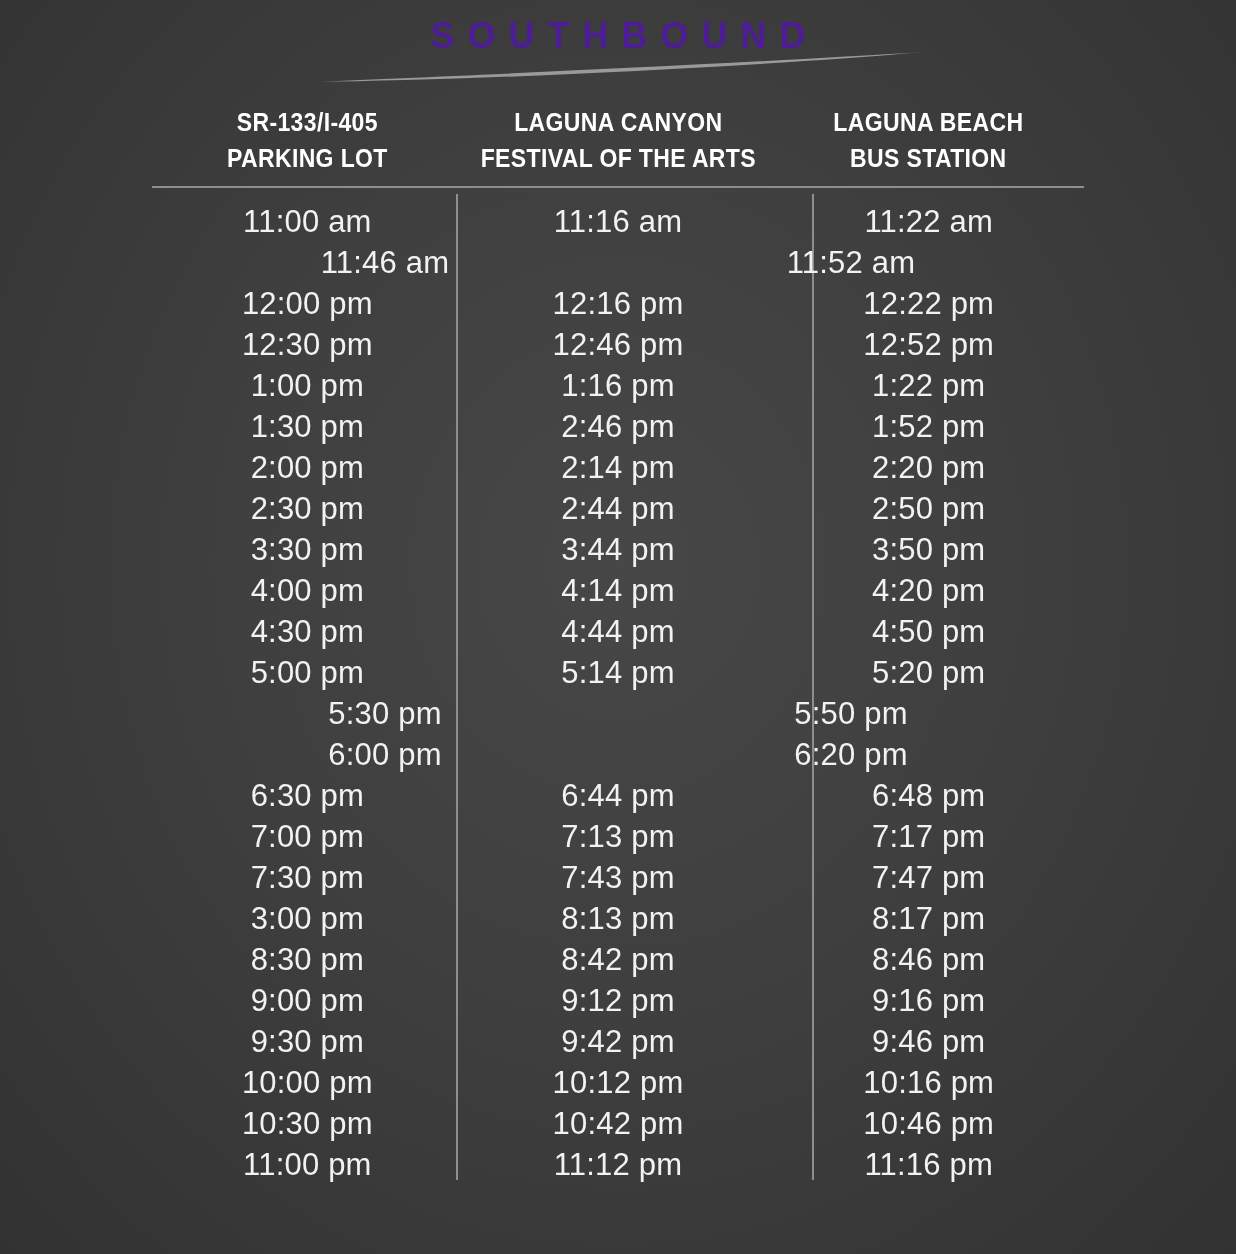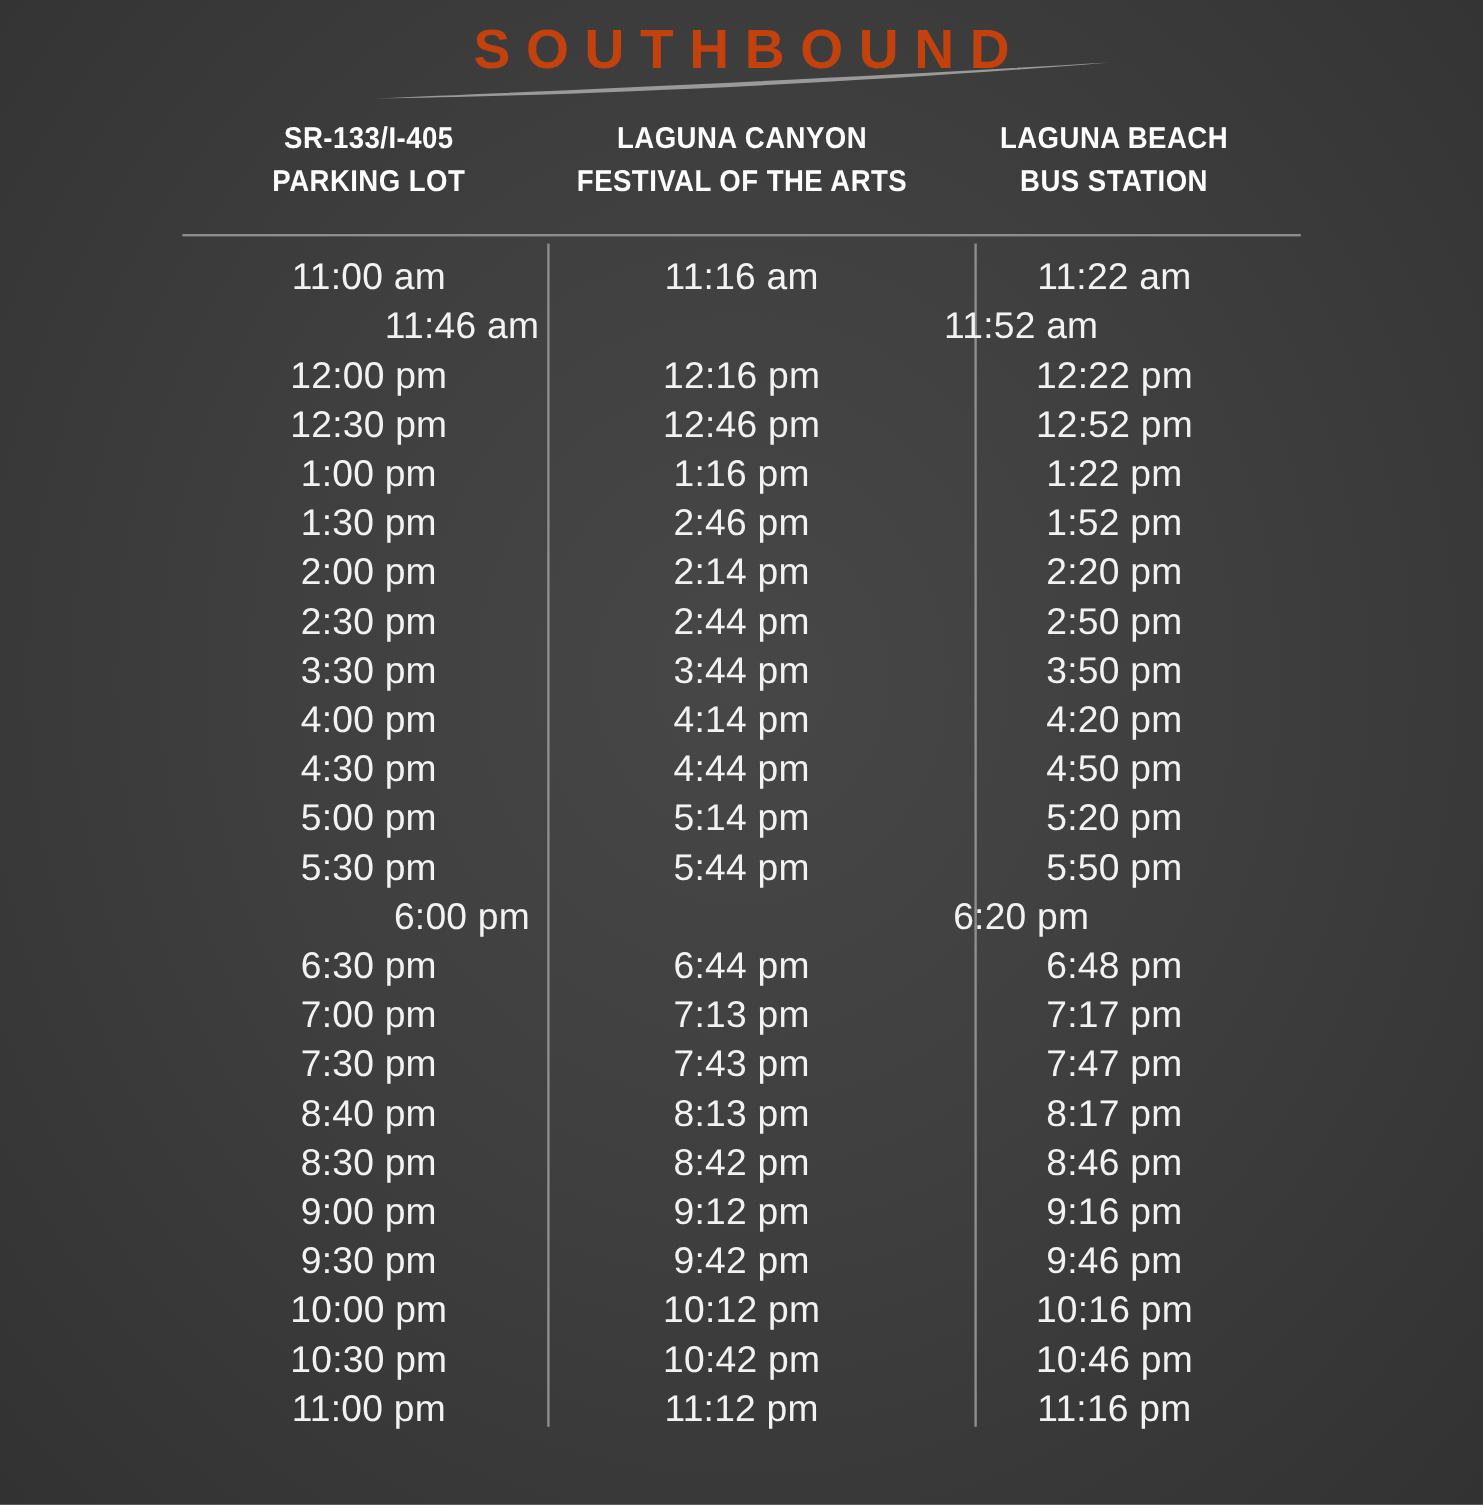--- a/index.html
+++ b/index.html
@@ -26,44 +26,44 @@
 
   
   .title-block {
     position: relative;
     padding-top: 16px;
     text-align: center;
   }
   .title {
     font-family: "Liberation Sans", sans-serif;
     font-weight: bold;
-    font-size: 46px;
+    font-size: 36px;
     letter-spacing: 13px;
     text-indent: 13px;
-    color: #c2410c;
+    color: #4c1d95;
     line-height: 1.1;
   }
   .swoosh {
     position: absolute;
     left: 50%;
     transform: translateX(-50%);
     top: 50px;
     width: 620px;
     height: 34px;
     pointer-events: none;
   }
 
   
   .head-wrap {
-    margin: 30px auto 0 auto;
+    margin: 48px auto 0 auto;
     width: 932px;
     display: flex;
     align-items: flex-end;
     border-bottom: 2px solid #8e8e8e;
-    padding-bottom: 26px;
+    padding-bottom: 10px;
   }
   .head-col {
     flex: 1 1 0;
     text-align: center;
     font-weight: bold;
     font-size: 25px;
     letter-spacing: 0.4px;
     line-height: 1.45;
     color: #ffffff;
     font-stretch: condensed;
@@ -192,21 +192,20 @@
           <div class="cell">4:44 pm</div>
           <div class="cell">4:50 pm</div>
         </div>
         <div class="row">
           <div class="cell">5:00 pm</div>
           <div class="cell">5:14 pm</div>
           <div class="cell">5:20 pm</div>
         </div>
         <div class="row">
           <div class="cell">5:30 pm</div>
-          <div class="cell">5:44 pm</div>
           <div class="cell">5:50 pm</div>
         </div>
         <div class="row">
           <div class="cell">6:00 pm</div>
           <div class="cell">6:20 pm</div>
         </div>
         <div class="row">
           <div class="cell">6:30 pm</div>
           <div class="cell">6:44 pm</div>
           <div class="cell">6:48 pm</div>
@@ -215,21 +214,21 @@
           <div class="cell">7:00 pm</div>
           <div class="cell">7:13 pm</div>
           <div class="cell">7:17 pm</div>
         </div>
         <div class="row">
           <div class="cell">7:30 pm</div>
           <div class="cell">7:43 pm</div>
           <div class="cell">7:47 pm</div>
         </div>
         <div class="row">
-          <div class="cell">8:40 pm</div>
+          <div class="cell">3:00 pm</div>
           <div class="cell">8:13 pm</div>
           <div class="cell">8:17 pm</div>
         </div>
         <div class="row">
           <div class="cell">8:30 pm</div>
           <div class="cell">8:42 pm</div>
           <div class="cell">8:46 pm</div>
         </div>
         <div class="row">
           <div class="cell">9:00 pm</div>

